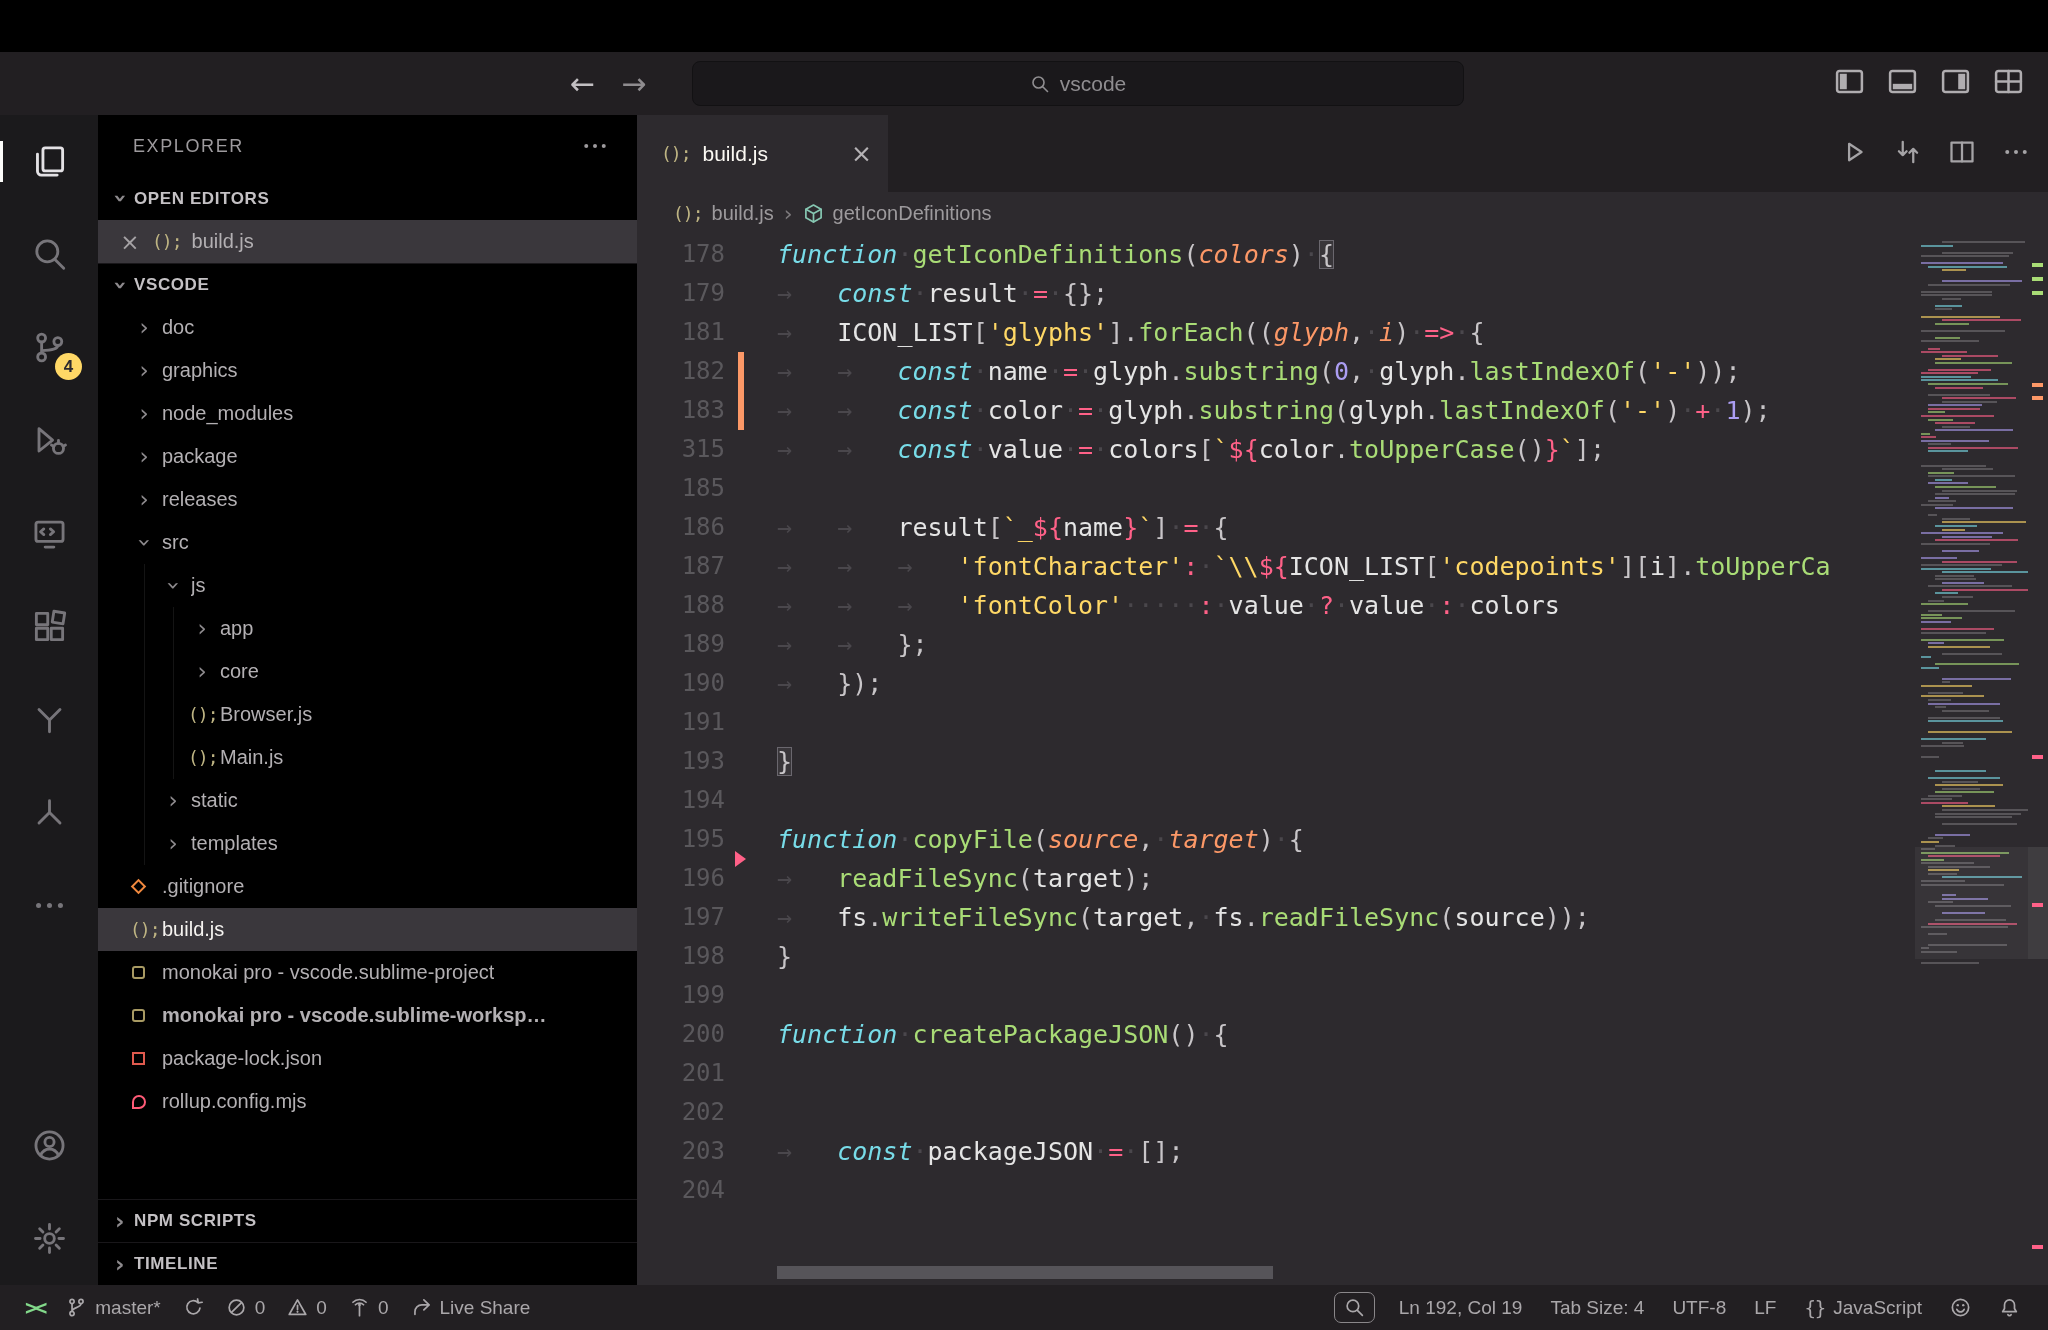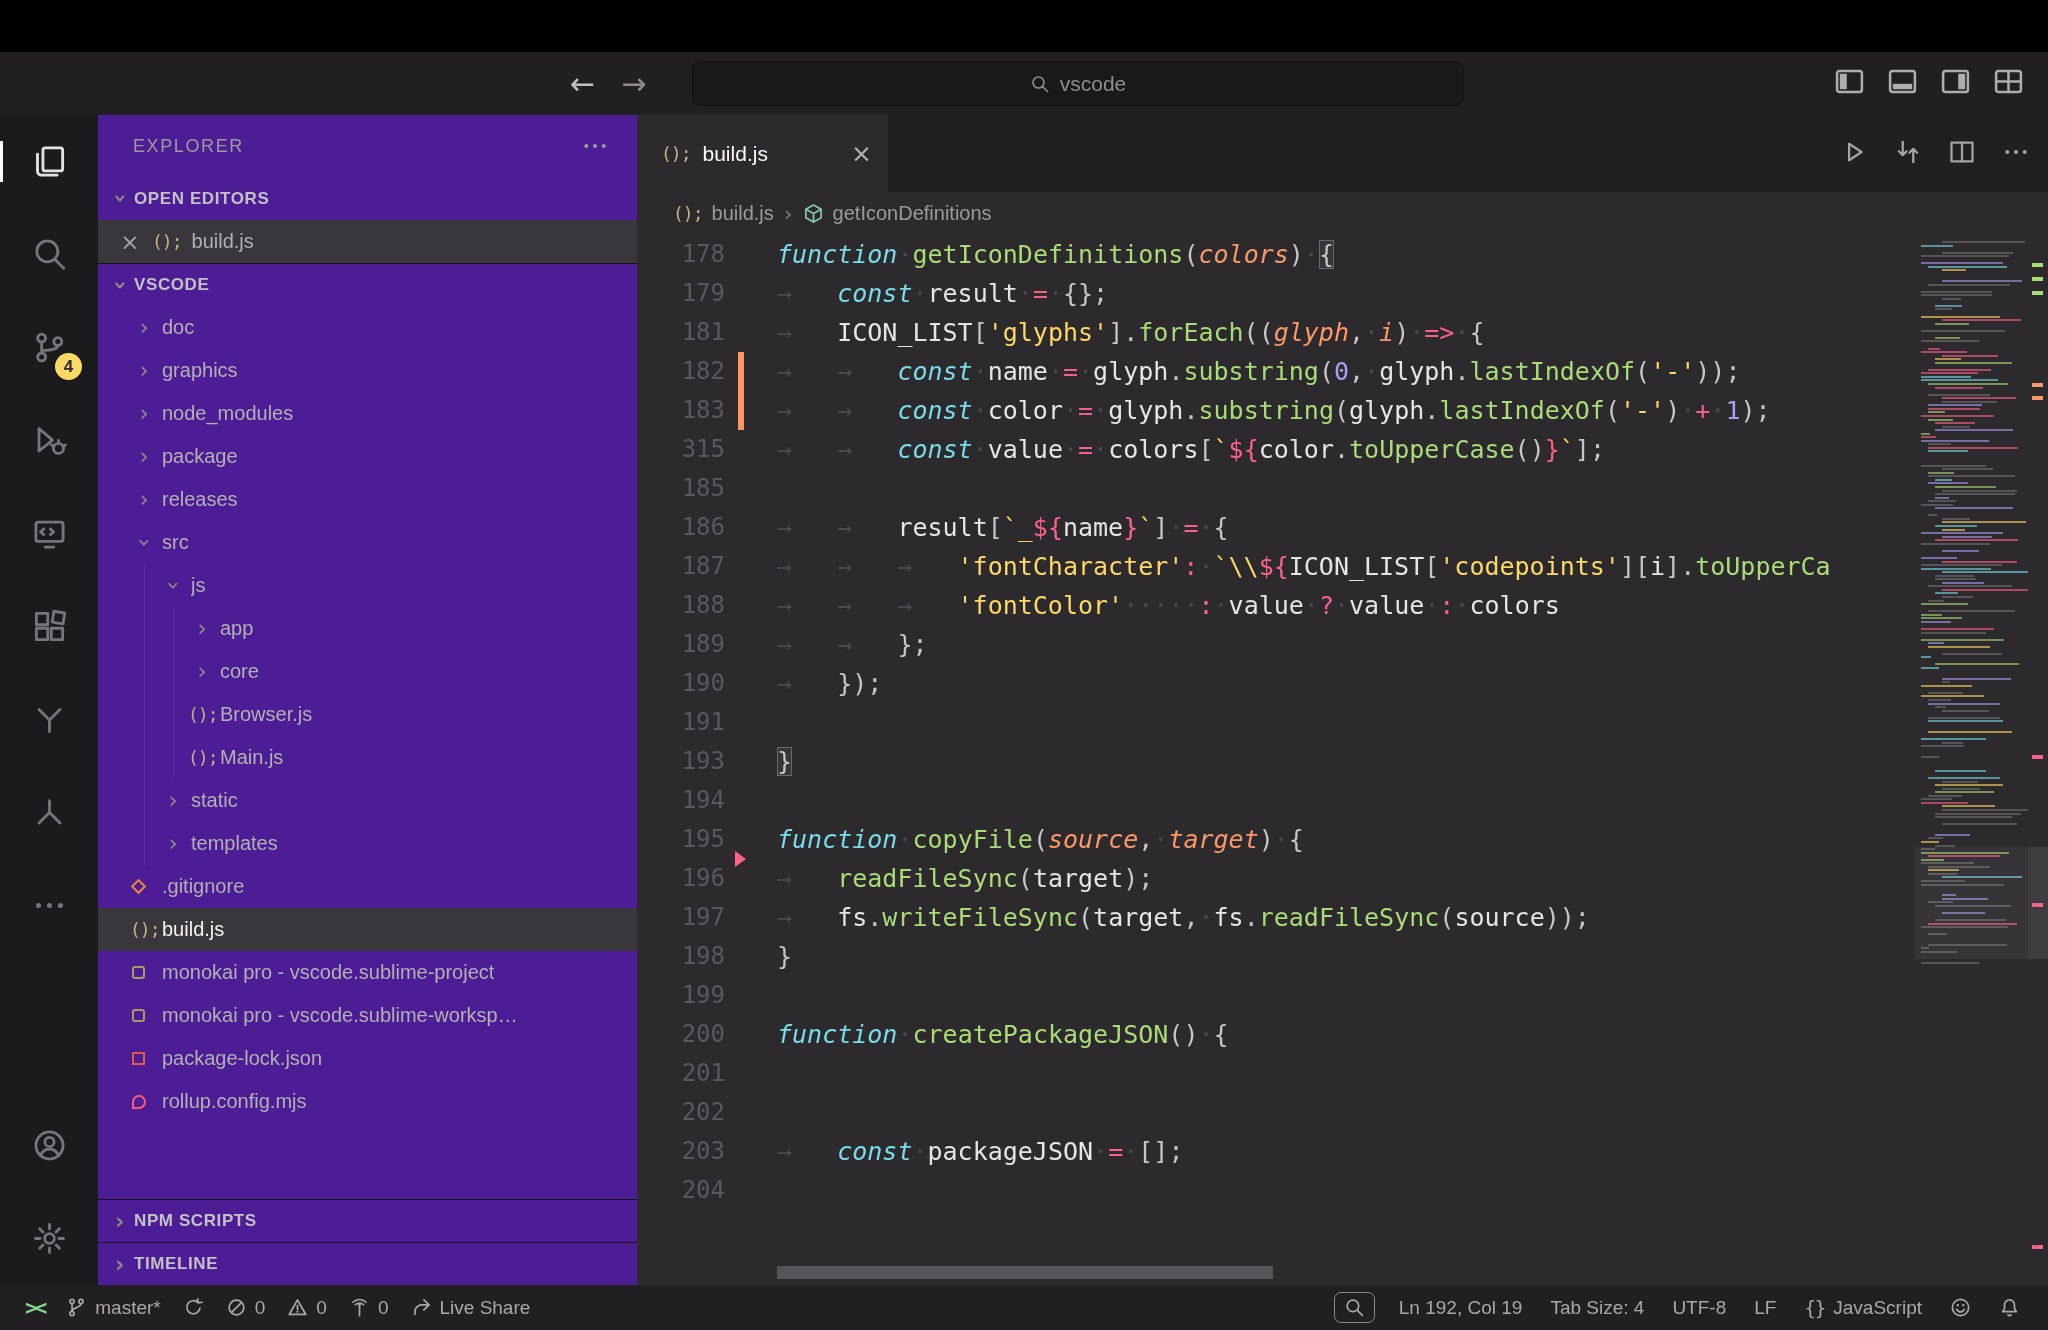--- a/index.html
+++ b/index.html
@@ -25,21 +25,21 @@
   .activitybar{width:98px;background:#1b1a1c;flex:none;display:flex;flex-direction:column}
   .ab-item{width:98px;height:93px;display:flex;align-items:center;justify-content:center;color:#77757a;position:relative}
   .ab-item.active{color:#e4e2e5}
   .ab-item.active::before{content:'';position:absolute;left:0;top:26px;bottom:26px;width:3px;background:#fcfcfa}
   .ab-item .svg-ic{width:35px;height:35px}
   .ab-badge{position:absolute;right:16px;bottom:14px;min-width:27px;height:27px;border-radius:14px;background:#ffd866;
     color:#2d2a2e;font-size:17px;font-weight:700;display:flex;align-items:center;justify-content:center;padding:0 4px}
   .ab-spacer{flex:1}
 
   
-  .sidebar{width:539px;background:#4c1d95;flex:none;display:flex;flex-direction:column;color:#b3b0b3;font-size:20px;overflow:hidden}
+  .sidebar{width:539px;background:#000000;flex:none;display:flex;flex-direction:column;color:#b3b0b3;font-size:20px;overflow:hidden}
   .sb-title{height:62px;flex:none;display:flex;align-items:center;padding:0 28px 0 35px;color:#9d9a9d;font-size:18px;letter-spacing:1.6px}
   .sb-title .more-btn{margin-left:auto;color:#9d9a9d;width:28px;height:28px}
   .sec-head{height:43px;flex:none;display:flex;align-items:center;font-weight:700;font-size:17px;color:#c4c1c4;
     letter-spacing:.6px;padding-left:8px}
   .sec-head.bordered{border-top:1px solid #19171a}
   .chev{display:inline-block;font-family:"DejaVu Sans",sans-serif;font-size:23px;color:#8d8a8d;width:28px;text-align:center;line-height:1}
   .chev.open{transform:rotate(90deg)}
   .oe-item,.tree-row{height:43px;display:flex;align-items:center;flex:none;position:relative}
   .oe-item.selected,.tree-row.selected{background:#3a373c}
   .tree-row.selected .lbl{color:#f5f3f0}
@@ -419,21 +419,21 @@
               <span class="fi-js">();</span>
             </span>
             <span class="lbl">build.js</span>
           </div>
           <div class="tree-row" style="padding-left: 32px;">
             <span class="slot">
               <span class="fi-sublime"></span>
             </span>
             <span class="lbl">monokai pro - vscode.sublime-project</span>
           </div>
-          <div class="tree-row" style="padding-left: 32px;">
+          <div class="tree-row" style="padding-left: 32px; font-weight: bold;">
             <span class="slot">
               <span class="fi-sublime"></span>
             </span>
             <span class="lbl">monokai pro - vscode.sublime-worksp…</span>
           </div>
           <div class="tree-row" style="padding-left: 32px;">
             <span class="slot">
               <span class="fi-npm"></span>
             </span>
             <span class="lbl">package-lock.json</span>

